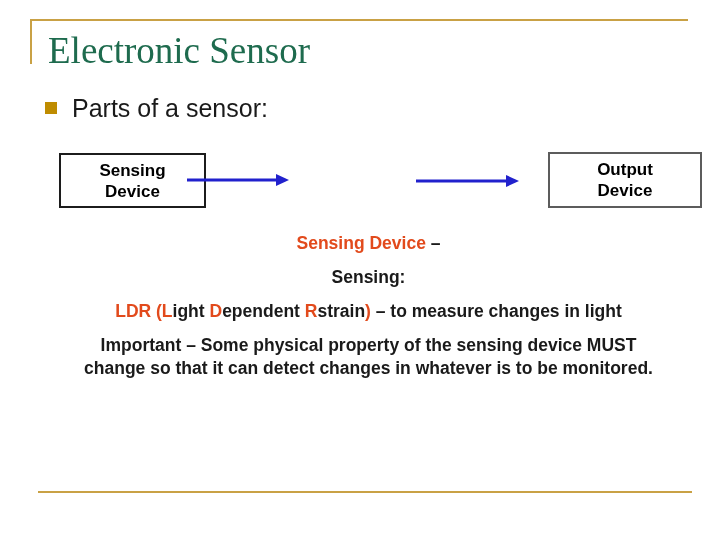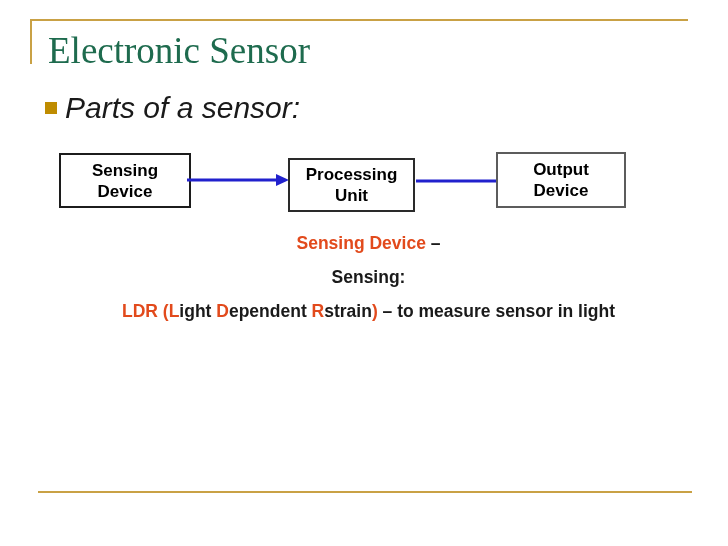--- a/index.html
+++ b/index.html
@@ -54,44 +54,43 @@
     display: flex;
     align-items: flex-start;
   }
   .bullet-square {
     width: 12px; height: 12px;
     background: var(--bullet-gold);
     margin-top: 9px;
     flex: 0 0 auto;
   }
   .bullet-text {
-    margin-left: 8px;
-    font-size: 30px;
+    margin-left: 15px;
+    font-size: 25px;
     line-height: 30px;
     color: var(--body-text);
     white-space: nowrap;
-    font-style: italic;
   }
   .diagram { position: absolute; left: 0; top: 0; width: 728px; height: 220px; }
   .dbox {
     position: absolute;
     display: flex;
     align-items: center;
     justify-content: center;
     text-align: center;
     font-weight: bold;
     font-size: 17px;
     line-height: 21px;
     color: #000000;
     background: #ffffff;
     white-space: pre-line;
   }
-  .dbox1 { left: 59px;  top: 153px; width: 132px; height: 55px; border: 2px solid #1c1c1c; }
+  .dbox1 { left: 59px;  top: 153px; width: 147px; height: 55px; border: 2px solid #1c1c1c; }
   .dbox2 { left: 288px; top: 158px; width: 127px; height: 54px; border: 2px solid #2a2a2a; }
-  .dbox3 { left: 496px; top: 152px; width: 130px; height: 56px; border: 2px solid #5c5c5c; }
+  .dbox3 { left: 548px; top: 152px; width: 154px; height: 56px; border: 2px solid #5c5c5c; }
   .arrow { position: absolute; color: var(--arrow-blue); }
   .arrow1 { left: 186px; top: 170px; }
   .arrow2 { left: 415px; top: 171px; }
   .body-text {
     position: absolute;
     left: 56px; top: 232px;
     width: 625px;
   }
   .body-text p {
     font-weight: bold;
@@ -119,31 +118,31 @@
     <span class="bullet-text">Parts of a sensor:</span>
   </div>
 
   <div class="diagram">
     <div class="dbox dbox1">Sensing
 Device</div>
     <svg class="arrow arrow1" width="103" height="20" viewBox="0 0 103 20">
       <line x1="1" y1="10" x2="92" y2="10" stroke="currentColor" stroke-width="3"></line>
       <polygon points="90,4 103,10 90,16" fill="currentColor"></polygon>
     </svg>
-    <div class="dbox dbox2">Processing
-Unit</div>
     <svg class="arrow arrow2" width="104" height="20" viewBox="0 0 104 20">
       <line x1="1" y1="10" x2="93" y2="10" stroke="currentColor" stroke-width="3"></line>
       <polygon points="91,4 104,10 91,16" fill="currentColor"></polygon>
     </svg>
     <div class="dbox dbox3">Output
 Device</div>
   </div>
 
   <div class="body-text">
     <p><span class="accent">Sensing Device</span><span class="plain"> –</span></p>
     <p><span class="plain">Sensing:</span></p>
-    <p><span class="accent">LDR (L</span><span class="plain">ight </span><span class="accent">D</span><span class="plain">ependent </span><span class="accent">R</span><span class="plain">strain</span><span class="accent">)</span><span class="plain"> – to measure sensor in light</span></p>
+    <p><span class="accent">LDR (L</span><span class="plain">ight </span><span class="accent">D</span><span class="plain">ependent </span><span class="accent">R</span><span class="plain">strain</span><span class="accent">)</span><span class="plain"> – to measure changes in light</span></p>
+    <p><span class="plain">Important – Some physical property of the sensing device MUST
+change so that it can detect changes in whatever is to be monitored.</span></p>
   </div>
 
   <div class="bottom-rule"></div>
 
 </div>
 
 </body></html>

